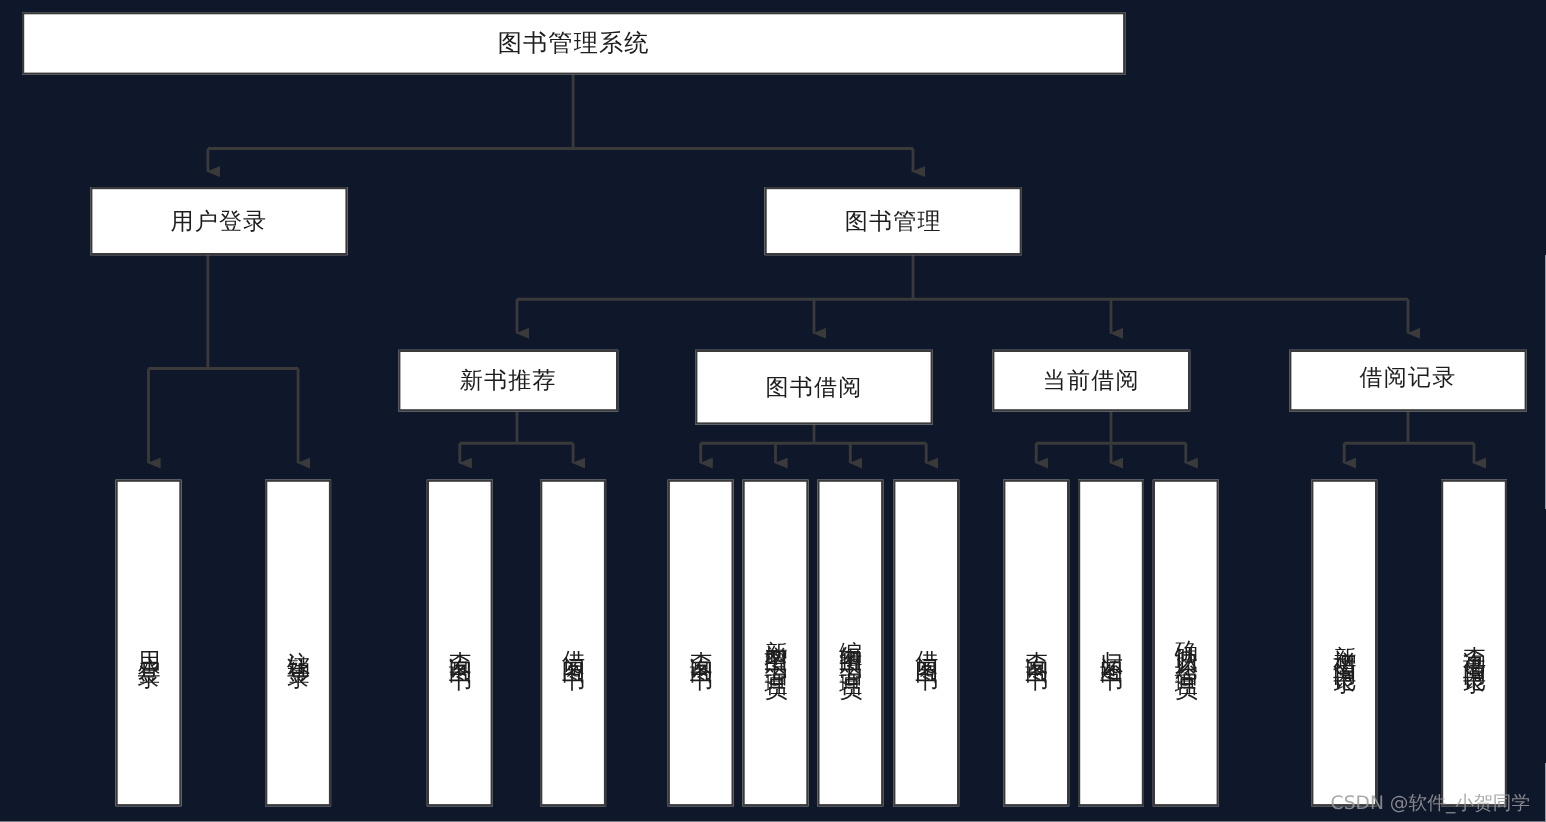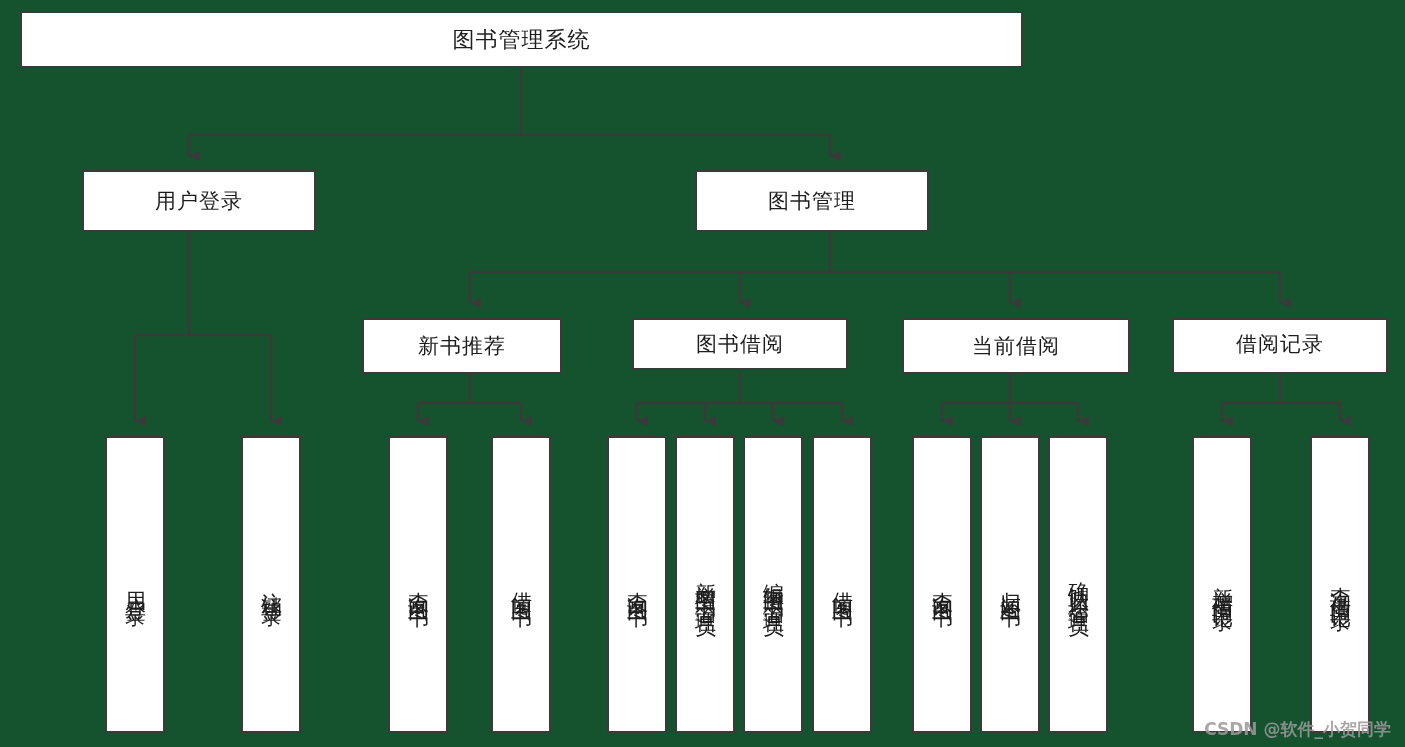--- a/index.html
+++ b/index.html
@@ -9,21 +9,21 @@
     background: #ffffff;
   }
   body {
     font-family: "DejaVu Sans", "Liberation Sans", sans-serif;
     color: #1a1a1a;
   }
   #canvas {
     position: relative;
     width: 1405px;
     height: 747px;
-    background: #14532d;
+    background: #0f172a;
     overflow: hidden;
   }
   #edges {
     position: absolute;
     left: 0;
     top: 0;
     width: 1405px;
     height: 747px;
     pointer-events: none;
   }
@@ -67,21 +67,20 @@
   .watermark {
     position: absolute;
     right: 14px;
     bottom: 6px;
     font-size: 17px;
     color: #9a9a9a;
     opacity: .85;
     white-space: nowrap;
     z-index: 3;
     font-family: "DejaVu Sans", "Liberation Sans", sans-serif;
-    font-weight: bold;
   }
 </style>
 </head>
 <body>
 
 <div id="canvas">
 
   <svg id="edges" viewBox="0 0 1405 747" xmlns="http://www.w3.org/2000/svg">
     <defs>
       <marker id="arw" viewBox="0 0 10 12" refX="5" refY="11" markerWidth="10" markerHeight="12" orient="auto-start-reverse" markerUnits="userSpaceOnUse">
@@ -144,25 +143,25 @@
   </div>
 
   <div class="node branch" style="left:695px; top:170px; width:234px; height:62px;">
     <span class="node-label">图书管理</span>
   </div>
 
   <div class="node branch" style="left:362px; top:318px; width:200px; height:56px;">
     <span class="node-label">新书推荐</span>
   </div>
 
-  <div class="node branch" style="left:632px; top:318px; width:216px; height:52px;">
+  <div class="node branch" style="left:632px; top:318px; width:216px; height:68px;">
     <span class="node-label">图书借阅</span>
   </div>
 
-  <div class="node branch" style="left:902px; top:318px; width:228px; height:56px;">
+  <div class="node branch" style="left:902px; top:318px; width:180px; height:56px;">
     <span class="node-label">当前借阅</span>
   </div>
 
   <div class="node branch" style="left:1172px; top:318px; width:216px; height:56px;font-family:Liberation Mono, monospace;">
     <span class="node-label">借阅记录</span>
   </div>
 
   <div class="node leaf centered" style="left:105px; top:436px; width:60px; height:297px;">
     <span class="node-label">用户登录</span>
   </div>

